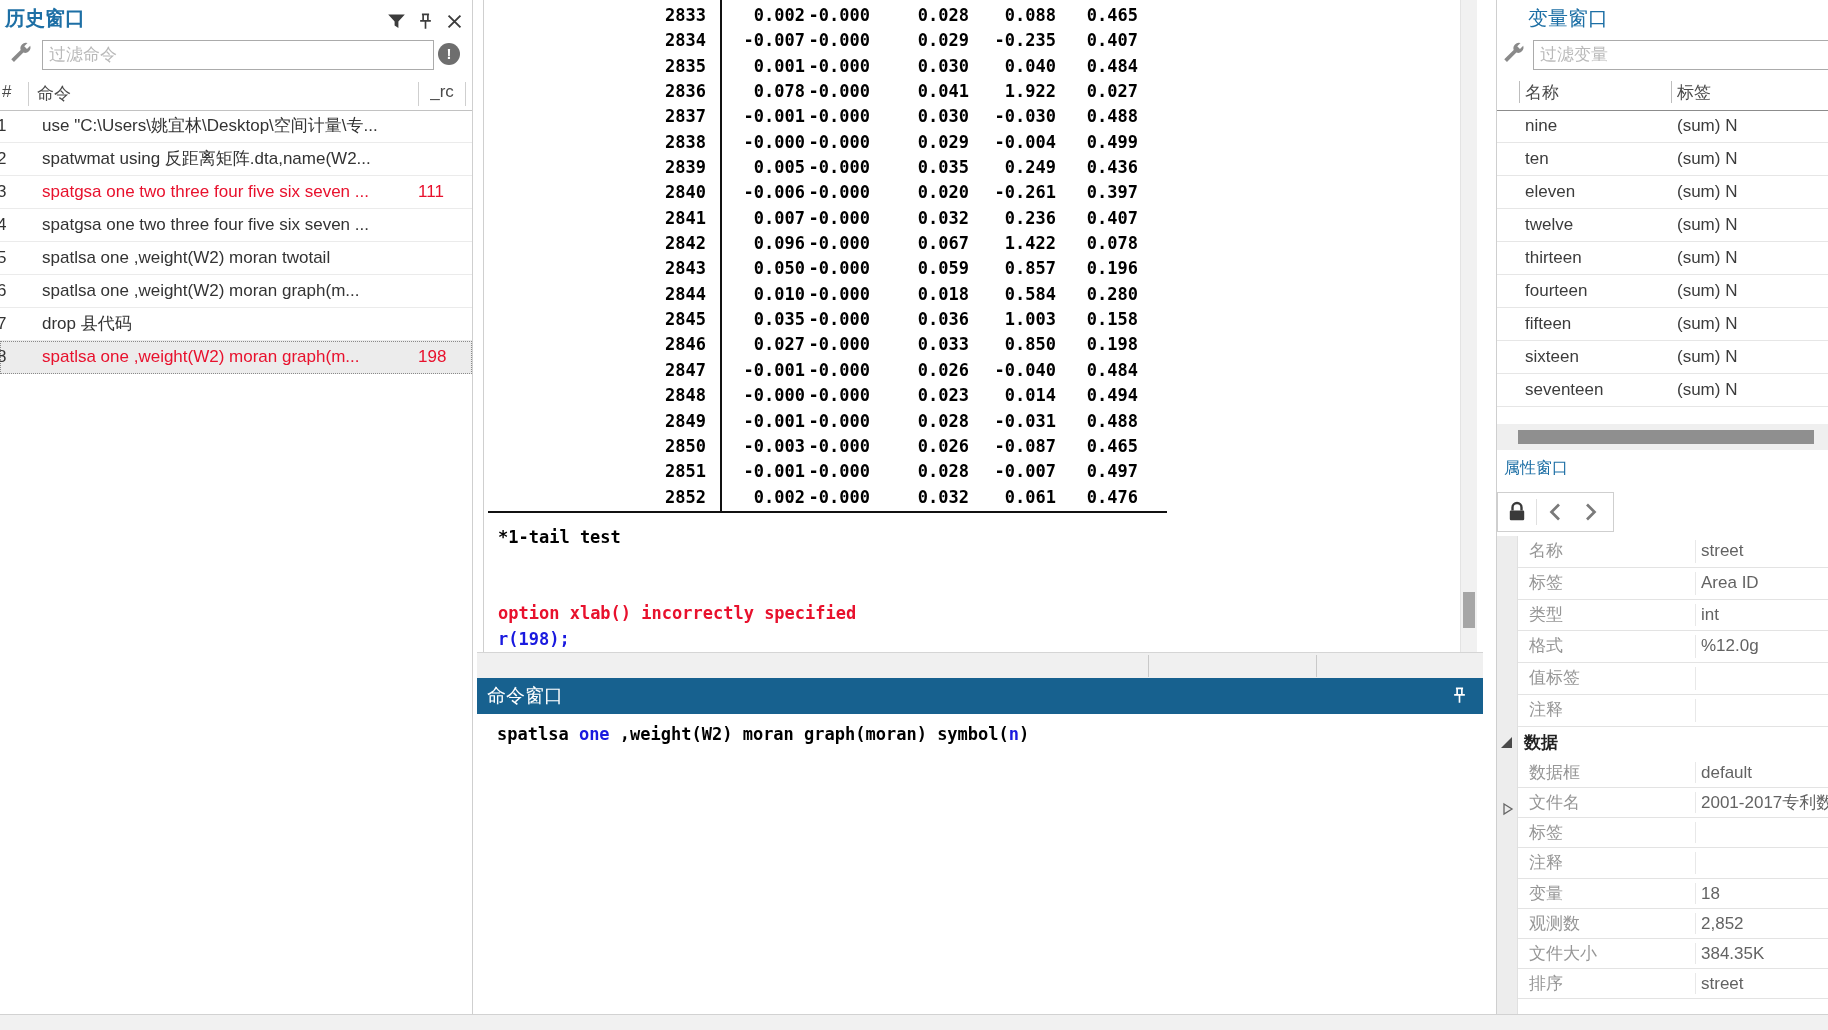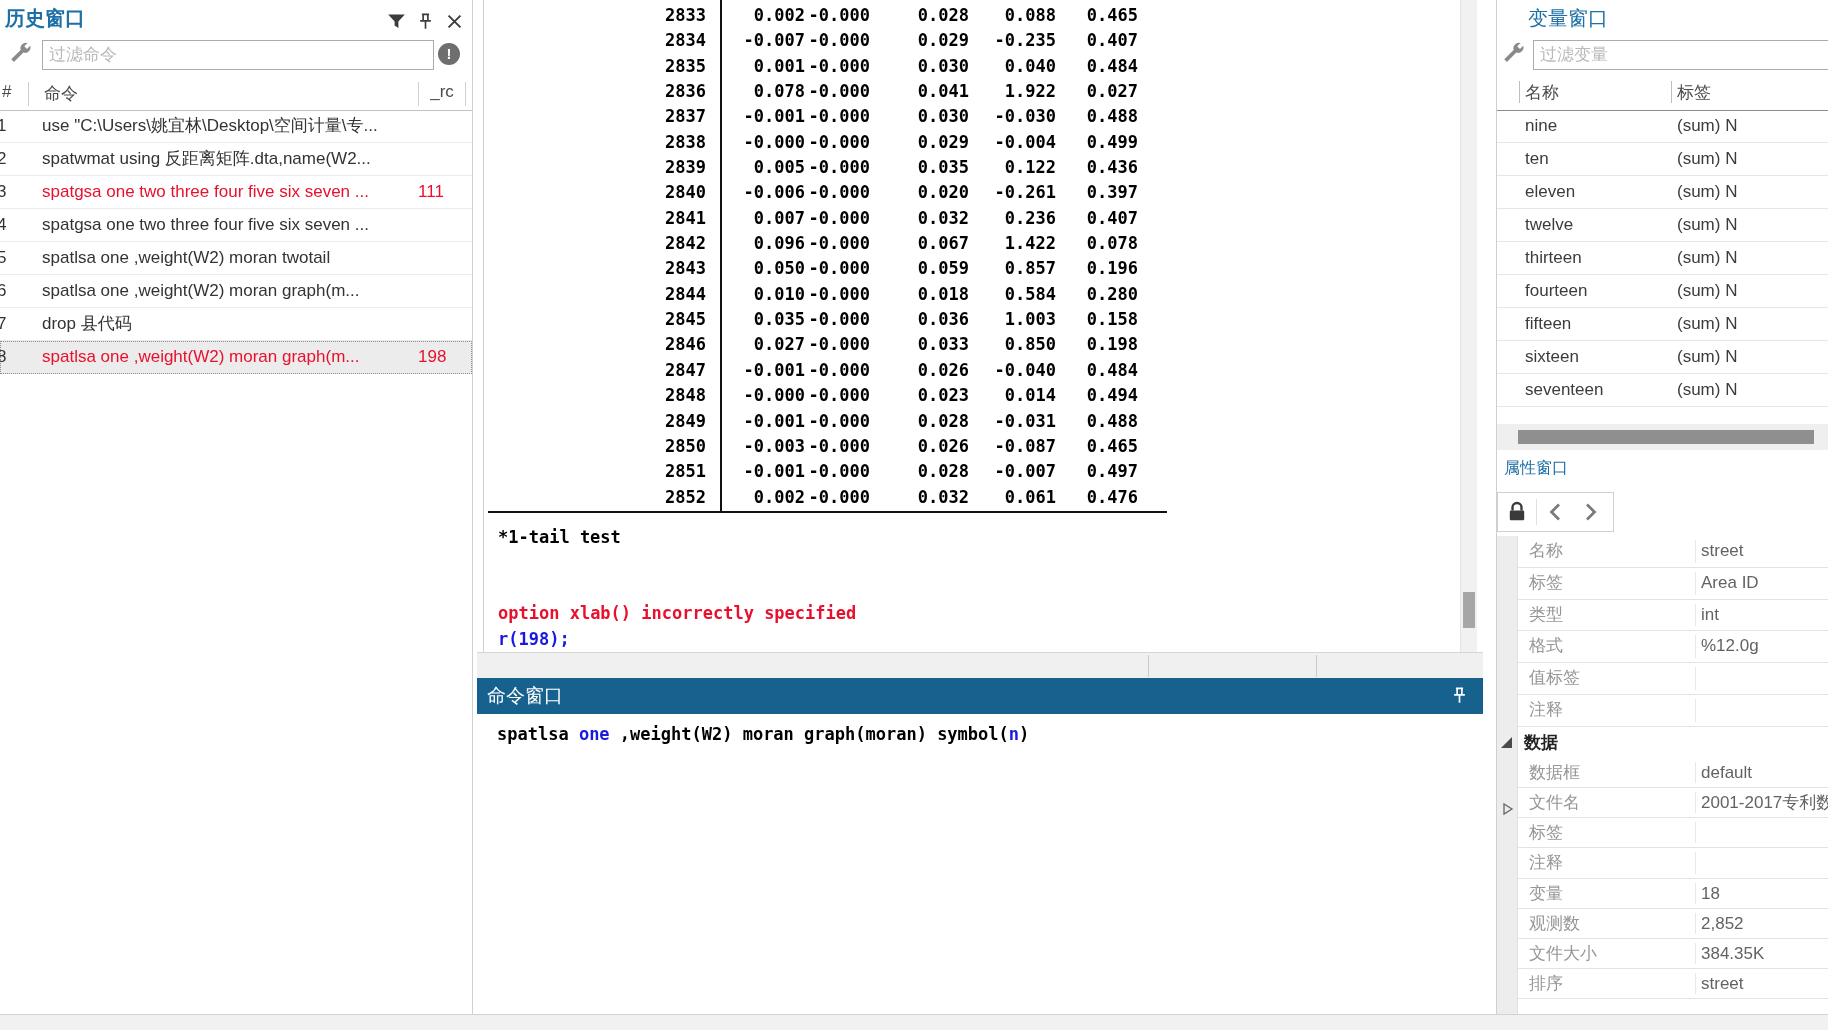--- a/index.html
+++ b/index.html
@@ -17,21 +17,21 @@
   .wrench{position:absolute;left:8px;top:4px;width:26px;height:26px;}
   .filter-input{position:absolute;left:42px;top:2px;height:28px;border:1px solid #ababab;background:#fff;
         font-size:17px;color:#333;padding:0 6px;outline:none;font-family:"Liberation Sans",sans-serif;}
   .filter-input::placeholder{color:#b9b9b9;}
   #history .filter-input{width:378px;}
   .excl{position:absolute;right:12px;top:5px;width:22px;height:22px;border-radius:50%;background:#6e6e6e;
         color:#fff;font-weight:bold;text-align:center;line-height:22px;font-size:15px;}
   #hist-header{position:absolute;left:0;top:78px;width:100%;height:32px;border-bottom:1px solid #c2c2c2;
         font-size:17px;color:#4a4a4a;}
   #hist-header .h-num{position:absolute;left:2px;top:4px;width:26px;border-right:1px solid #cfcfcf;height:24px;}
-  #hist-header .h-cmd{position:absolute;left:44px;top:4px;text-align:right;}
+  #hist-header .h-cmd{position:absolute;left:37px;top:4px;text-align:right;}
   #hist-header .h-rc{position:absolute;left:418px;top:4px;width:46px;text-align:center;
         border-left:1px solid #cfcfcf;border-right:1px solid #cfcfcf;height:24px;}
   #hist-rows{position:absolute;left:0;top:110px;width:100%;}
   .hist-row{position:relative;height:32px;line-height:32px;border-bottom:1px solid #ebebeb;font-size:17px;color:#333;
         white-space:nowrap;overflow:hidden;}
   .hist-row .hist-num{position:absolute;left:-3px;width:16px;overflow:hidden;color:#333;}
   .hist-row .hist-cmd{position:absolute;left:42px;right:72px;overflow:hidden;white-space:nowrap;}
   .hist-row .hist-rc{position:absolute;left:418px;width:50px;}
   .hist-row.err{color:#e8112d;}
   .hist-row.err .hist-rc{color:#e8112d;}
@@ -192,21 +192,21 @@
   </div>
 
   <div id="results">
     <div id="res-table">
         <div class="res-row"><span class="res-c res-id">2833</span><span class="res-c res-v1">0.002</span><span class="res-c res-v2">-0.000</span><span class="res-c res-v3">0.028</span><span class="res-c res-v4">0.088</span><span class="res-c res-v5">0.465</span></div>
         <div class="res-row"><span class="res-c res-id">2834</span><span class="res-c res-v1">-0.007</span><span class="res-c res-v2">-0.000</span><span class="res-c res-v3">0.029</span><span class="res-c res-v4">-0.235</span><span class="res-c res-v5">0.407</span></div>
         <div class="res-row"><span class="res-c res-id">2835</span><span class="res-c res-v1">0.001</span><span class="res-c res-v2">-0.000</span><span class="res-c res-v3">0.030</span><span class="res-c res-v4">0.040</span><span class="res-c res-v5">0.484</span></div>
         <div class="res-row"><span class="res-c res-id">2836</span><span class="res-c res-v1">0.078</span><span class="res-c res-v2">-0.000</span><span class="res-c res-v3">0.041</span><span class="res-c res-v4">1.922</span><span class="res-c res-v5">0.027</span></div>
         <div class="res-row"><span class="res-c res-id">2837</span><span class="res-c res-v1">-0.001</span><span class="res-c res-v2">-0.000</span><span class="res-c res-v3">0.030</span><span class="res-c res-v4">-0.030</span><span class="res-c res-v5">0.488</span></div>
         <div class="res-row"><span class="res-c res-id">2838</span><span class="res-c res-v1">-0.000</span><span class="res-c res-v2">-0.000</span><span class="res-c res-v3">0.029</span><span class="res-c res-v4">-0.004</span><span class="res-c res-v5">0.499</span></div>
-        <div class="res-row"><span class="res-c res-id">2839</span><span class="res-c res-v1">0.005</span><span class="res-c res-v2">-0.000</span><span class="res-c res-v3">0.035</span><span class="res-c res-v4">0.122</span><span class="res-c res-v5">0.436</span></div>
+        <div class="res-row"><span class="res-c res-id">2839</span><span class="res-c res-v1">0.005</span><span class="res-c res-v2">-0.000</span><span class="res-c res-v3">0.035</span><span class="res-c res-v4">0.249</span><span class="res-c res-v5">0.436</span></div>
         <div class="res-row"><span class="res-c res-id">2840</span><span class="res-c res-v1">-0.006</span><span class="res-c res-v2">-0.000</span><span class="res-c res-v3">0.020</span><span class="res-c res-v4">-0.261</span><span class="res-c res-v5">0.397</span></div>
         <div class="res-row"><span class="res-c res-id">2841</span><span class="res-c res-v1">0.007</span><span class="res-c res-v2">-0.000</span><span class="res-c res-v3">0.032</span><span class="res-c res-v4">0.236</span><span class="res-c res-v5">0.407</span></div>
         <div class="res-row"><span class="res-c res-id">2842</span><span class="res-c res-v1">0.096</span><span class="res-c res-v2">-0.000</span><span class="res-c res-v3">0.067</span><span class="res-c res-v4">1.422</span><span class="res-c res-v5">0.078</span></div>
         <div class="res-row"><span class="res-c res-id">2843</span><span class="res-c res-v1">0.050</span><span class="res-c res-v2">-0.000</span><span class="res-c res-v3">0.059</span><span class="res-c res-v4">0.857</span><span class="res-c res-v5">0.196</span></div>
         <div class="res-row"><span class="res-c res-id">2844</span><span class="res-c res-v1">0.010</span><span class="res-c res-v2">-0.000</span><span class="res-c res-v3">0.018</span><span class="res-c res-v4">0.584</span><span class="res-c res-v5">0.280</span></div>
         <div class="res-row"><span class="res-c res-id">2845</span><span class="res-c res-v1">0.035</span><span class="res-c res-v2">-0.000</span><span class="res-c res-v3">0.036</span><span class="res-c res-v4">1.003</span><span class="res-c res-v5">0.158</span></div>
         <div class="res-row"><span class="res-c res-id">2846</span><span class="res-c res-v1">0.027</span><span class="res-c res-v2">-0.000</span><span class="res-c res-v3">0.033</span><span class="res-c res-v4">0.850</span><span class="res-c res-v5">0.198</span></div>
         <div class="res-row"><span class="res-c res-id">2847</span><span class="res-c res-v1">-0.001</span><span class="res-c res-v2">-0.000</span><span class="res-c res-v3">0.026</span><span class="res-c res-v4">-0.040</span><span class="res-c res-v5">0.484</span></div>
         <div class="res-row"><span class="res-c res-id">2848</span><span class="res-c res-v1">-0.000</span><span class="res-c res-v2">-0.000</span><span class="res-c res-v3">0.023</span><span class="res-c res-v4">0.014</span><span class="res-c res-v5">0.494</span></div>
         <div class="res-row"><span class="res-c res-id">2849</span><span class="res-c res-v1">-0.001</span><span class="res-c res-v2">-0.000</span><span class="res-c res-v3">0.028</span><span class="res-c res-v4">-0.031</span><span class="res-c res-v5">0.488</span></div>

